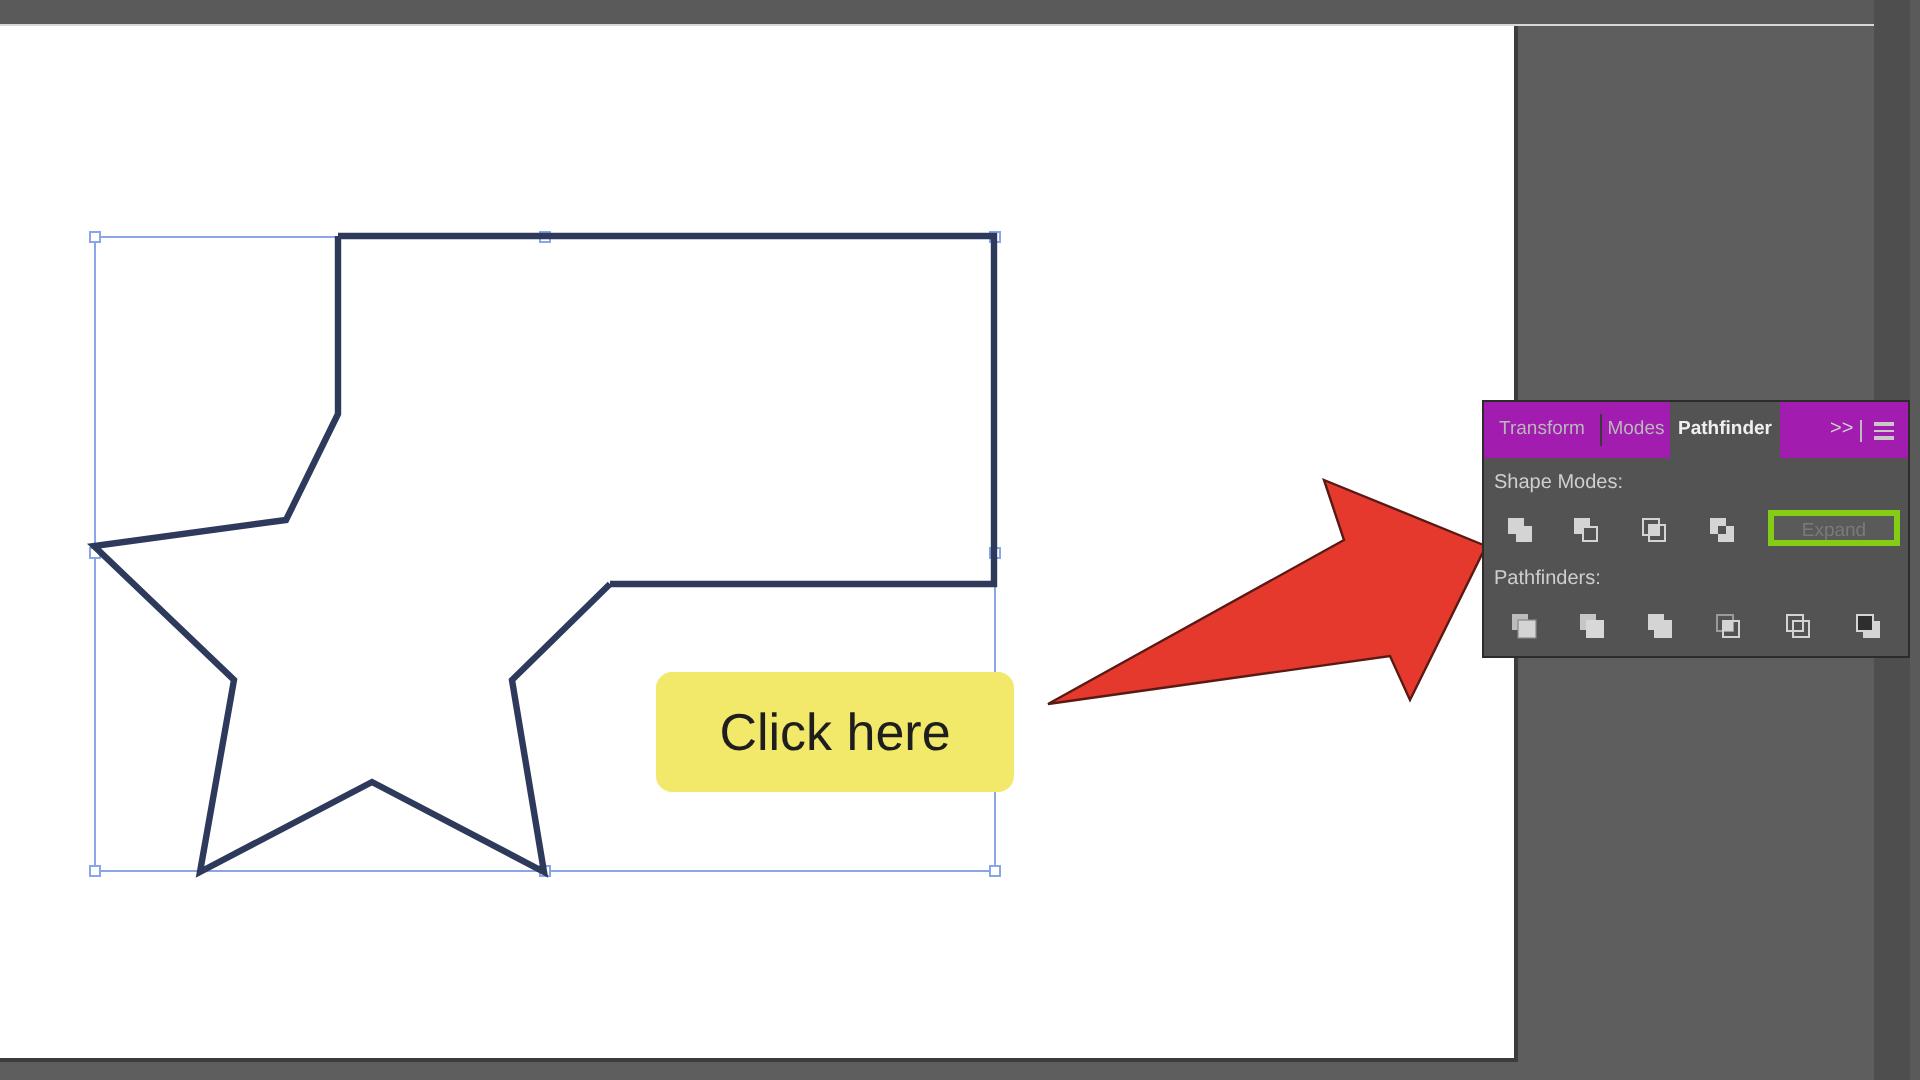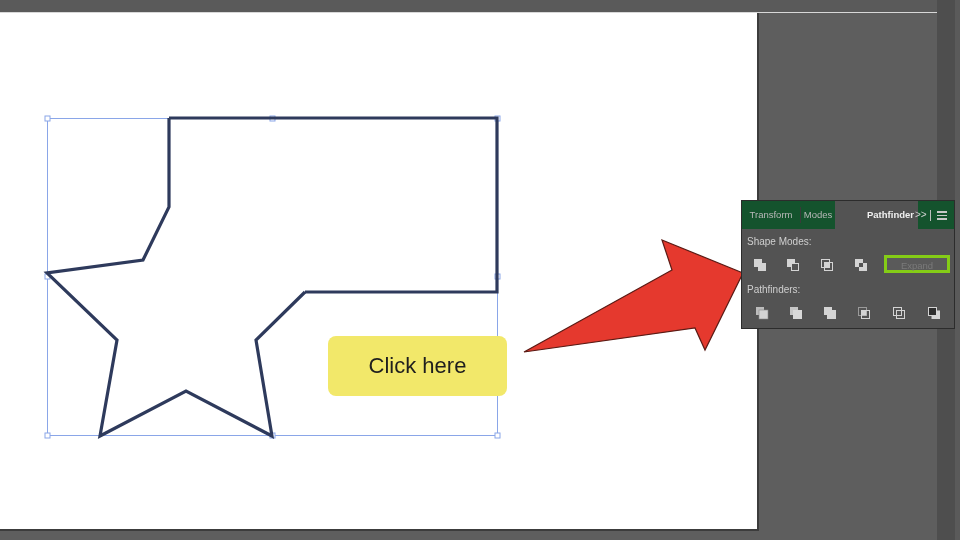--- a/index.html
+++ b/index.html
@@ -14,28 +14,28 @@
   .dock-col { position: absolute; left: 937px; top: 0; width: 18px; height: 540px; background: #4e4e4e; }
   .dock-edge { position: absolute; left: 955px; top: 0; width: 5px; height: 540px; background: #5a5a5a; }
   .bottom-strip { position: absolute; left: 0; top: 531px; width: 760px; height: 9px; background: #5e5e5e; }
 
   svg.canvas { position: absolute; left: 0; top: 0; }
 
   .callout {
     position: absolute; left: 328px; top: 336px; width: 179px; height: 60px;
     background: #f2e86a; border-radius: 8px;
     display: flex; align-items: center; justify-content: center;
-    font-size: 22px; color: #1e1e1e;
+    font-size: 26px; color: #1e1e1e;
   }
 
   .panel {
     position: absolute; left: 741px; top: 200px; width: 214px; height: 129px;
     background: #535353; border: 1px solid #2c2c2c; box-sizing: border-box;
   }
-  .tabbar { position: absolute; left: 0; top: 0; width: 100%; height: 28px; background: #14532d; }
+  .tabbar { position: absolute; left: 0; top: 0; width: 100%; height: 28px; background: #a21caf; }
   .tab { position: absolute; top: 0; height: 28px; line-height: 28px; font-size: 9.5px; color: #b8b8b8; text-align: center; cursor: pointer; }
   .tab.active { background: #535353; color: #f0f0f0; font-weight: bold; }
   .tab-divider { position: absolute; top: 6px; width: 1px; height: 16px; background: #3a3a3a; }
   .overflow-btn { position: absolute; left: 173px; top: 0; height: 28px; line-height: 28px; font-size: 10px; color: #d0d0d0; cursor: pointer; }
   .menu-sep { position: absolute; left: 188px; top: 9px; width: 1px; height: 11px; background: #bdbdbd; }
   .menu-btn { position: absolute; left: 195px; top: 9px; width: 10px; height: 10px; cursor: pointer; }
   .menu-btn span { position: absolute; left: 0; width: 10px; height: 1.5px; background: #c8c8c8; }
 
   .section-label { position: absolute; font-size: 10px; color: #cfcfcf; }
   .icon-btn { position: absolute; width: 16px; height: 16px; cursor: pointer; }
@@ -84,21 +84,21 @@
 
 <div class="panel">
   <div class="tabbar">
     <div class="tab" style="left:0;width:58px;">
       <span>Transform</span>
     </div>
     <div class="tab-divider" style="left:58px;"></div>
     <div class="tab" style="left:59px;width:34px;">
       <span>Modes</span>
     </div>
-    <div class="tab active" style="left:93px;width:55px;padding-left:28px;">
+    <div class="tab active" style="left:93px;width:55px;">
       <span>Pathfinder</span>
     </div>
     <div class="overflow-btn">
       <span>&gt;&gt;</span>
     </div>
     <div class="menu-sep"></div>
     <div class="menu-btn">
       <span style="top:1px"></span>
         <span style="top:4.5px"></span>
         <span style="top:8px"></span>

